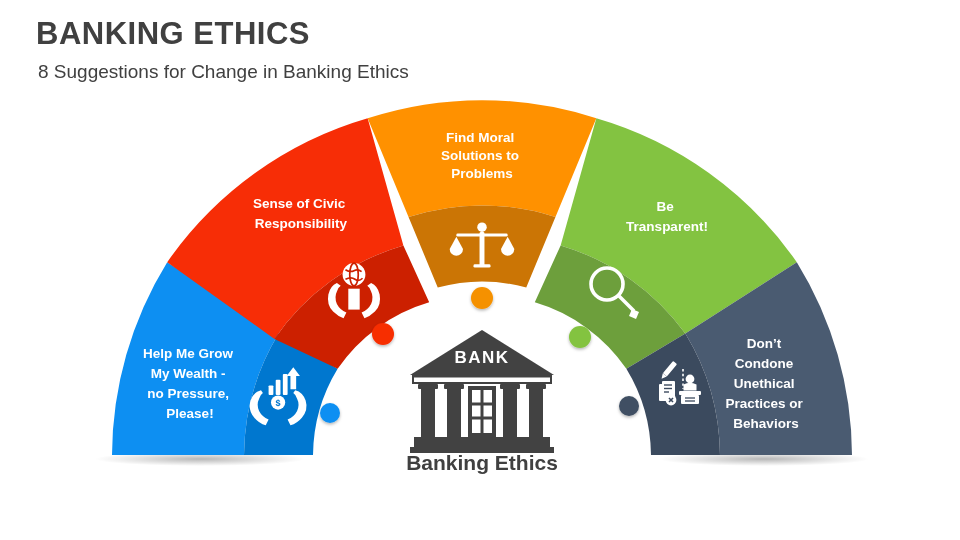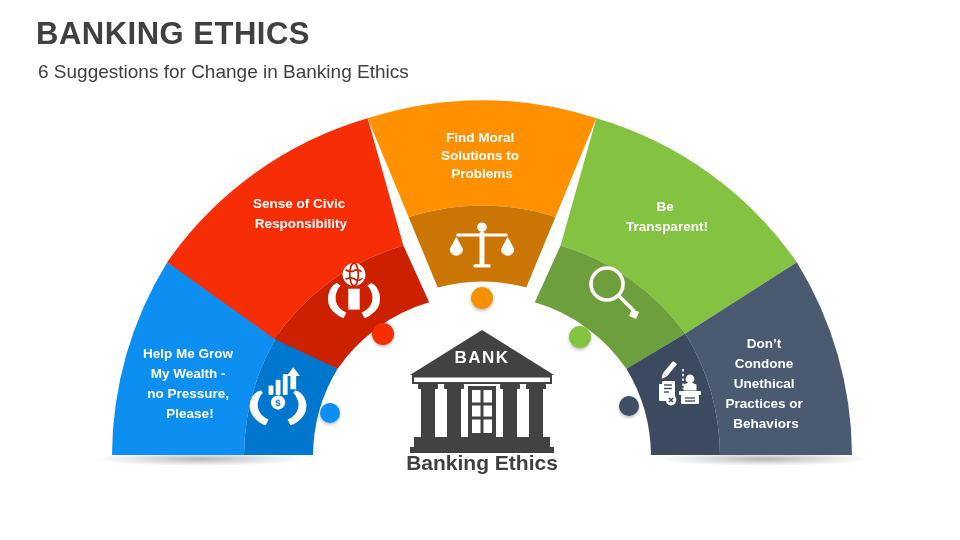--- a/index.html
+++ b/index.html
@@ -43,21 +43,21 @@
     letter-spacing:1.5px;
   }
   .icon-g{fill:#ffffff;}
 </style>
 </head>
 <body>
 
 <div id="stage">
 
   <div class="title" style="color: rgb(64, 64, 64);">BANKING ETHICS</div>
-  <div class="subtitle" style="color: rgb(64, 64, 64);">6 Suggestions for Change in Banking Ethics</div>
+  <div class="subtitle" style="color: rgb(64, 64, 64);">8 Suggestions for Change in Banking Ethics</div>
 
   <svg id="wheel" viewBox="0 0 960 540">
     <defs>
       <radialGradient id="shadowGrad" cx="50%" cy="50%" r="50%">
         <stop offset="0%" stop-color="#000000" stop-opacity="0.28"></stop>
         <stop offset="70%" stop-color="#000000" stop-opacity="0.08"></stop>
         <stop offset="100%" stop-color="#000000" stop-opacity="0"></stop>
       </radialGradient>
       <filter id="dotShadow" x="-60%" y="-60%" width="220%" height="220%">
         <feDropShadow dx="0" dy="1.5" stdDeviation="1.6" flood-color="#000000" flood-opacity="0.30"></feDropShadow>

